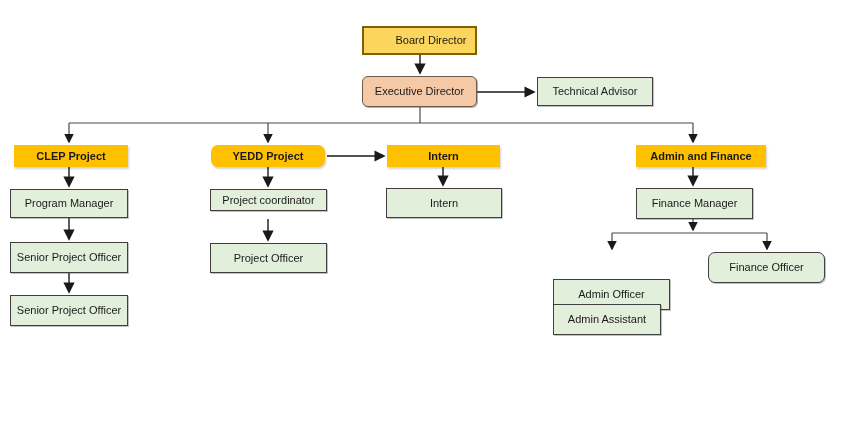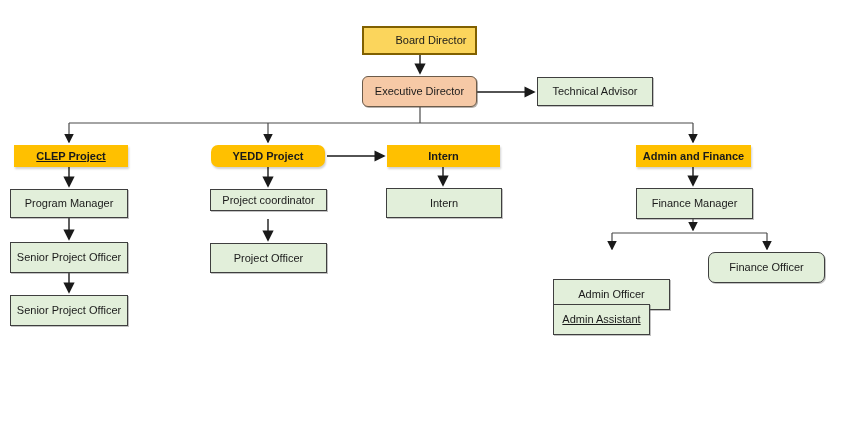--- a/index.html
+++ b/index.html
@@ -95,41 +95,41 @@
     <line x1="767" y1="233" x2="767" y2="249" stroke="#4a4a4a" stroke-width="1.2" marker-end="url(#arrow)"></line>
     <line x1="612" y1="283" x2="612" y2="301" stroke="#1a1a1a" stroke-width="1.4" marker-end="url(#arrow)"></line>
   </svg>
 
   <div class="node gold-light" style="left:362px; top:26px; width:115px; height:29px;padding-left:23px;">Board Director</div>
 
   <div class="node peach" style="left:362px; top:76px; width:115px; height:31px;border-radius:6px;">Executive Director</div>
 
   <div class="node green" style="left:537px; top:77px; width:116px; height:29px;">Technical Advisor</div>
 
-  <div class="node amber" style="left:14px; top:145px; width:114px; height:22px;text-decoration:underline;">CLEP Project</div>
+  <div class="node amber" style="left:14px; top:145px; width:114px; height:22px;">CLEP Project</div>
 
   <div class="node amber" style="left:211px; top:145px; width:114px; height:22px;border-radius:7px;">YEDD Project</div>
 
   <div class="node amber" style="left:387px; top:145px; width:113px; height:22px;">Intern</div>
 
-  <div class="node amber" style="left:636px; top:145px; width:115px; height:22px;">Admin and Finance</div>
+  <div class="node amber" style="left:636px; top:145px; width:130px; height:22px;">Admin and Finance</div>
 
   <div class="node green" style="left:10px; top:189px; width:118px; height:29px;">Program Manager</div>
 
   <div class="node green" style="left:210px; top:189px; width:117px; height:22px;">Project coordinator</div>
 
   <div class="node green" style="left:386px; top:188px; width:116px; height:30px;">Intern</div>
 
   <div class="node green" style="left:636px; top:188px; width:117px; height:31px;">Finance Manager</div>
 
   <div class="node green" style="left:10px; top:242px; width:118px; height:31px;">Senior Project Officer</div>
 
   <div class="node green" style="left:210px; top:243px; width:117px; height:30px;">Project Officer</div>
 
   <div class="node green" style="left:553px; top:252px; width:117px; height:31px;margin-top:27px;">Admin Officer</div>
 
   <div class="node green" style="left:708px; top:252px; width:117px; height:31px;border-radius:7px;">Finance Officer</div>
 
   <div class="node green" style="left:10px; top:295px; width:118px; height:31px;">Senior Project Officer</div>
 
-  <div class="node green" style="left:553px; top:304px; width:97px; height:31px;text-decoration:underline;">Admin Assistant</div>
+  <div class="node green" style="left:553px; top:304px; width:108px; height:31px;">Admin Assistant</div>
 
 </div>
 
 </body></html>

